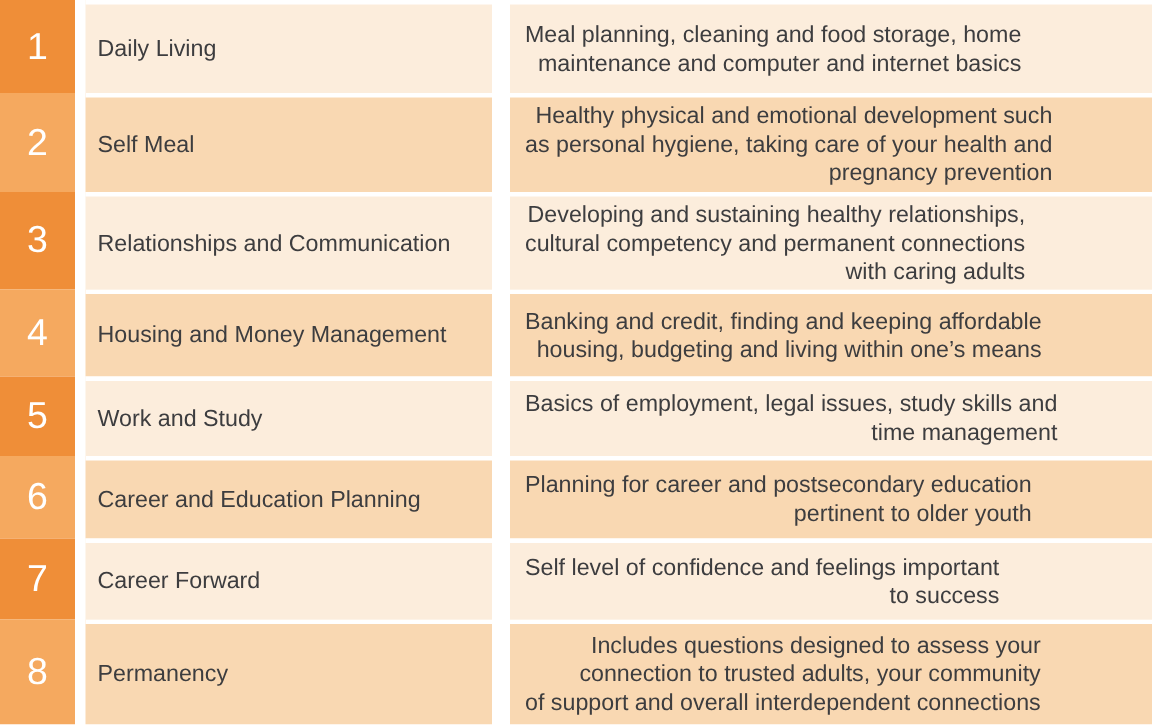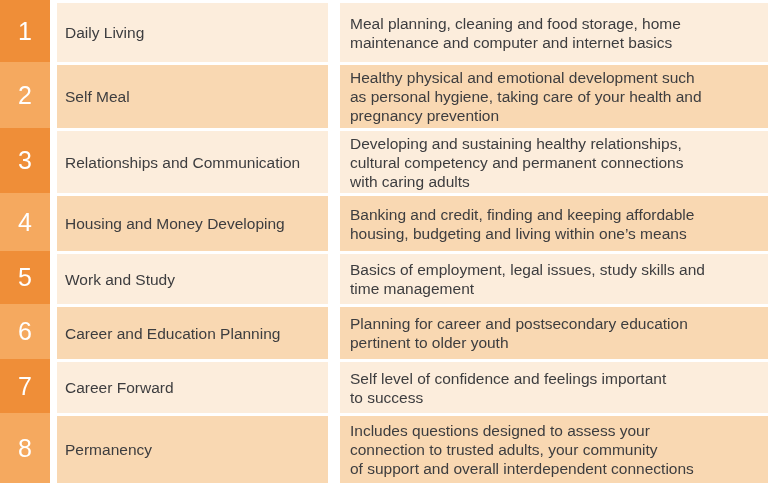--- a/index.html
+++ b/index.html
@@ -54,20 +54,21 @@
   .row:nth-child(even) .cat,
   .row:nth-child(even) .desc { background: var(--cell-even, #f9d8b2); }
   .cat {
     padding-left: 8px;
     padding-right: 6px;
   }
   .desc {
     padding-left: 10px;
     padding-right: 6px;
     white-space: pre-line;
+    text-align: right;
   }
 </style>
 </head>
 <body>
 
 <div class="table" id="table">
   <div class="row">
     <div class="cell num">1</div>
     <div class="gap"></div>
     <div class="cell cat">Daily Living</div>
@@ -92,21 +93,21 @@
     <div class="cell cat">Relationships and Communication</div>
     <div class="gap"></div>
     <div class="cell desc">Developing and sustaining healthy relationships,
 cultural competency and permanent connections
 with caring adults</div>
   </div>
 
   <div class="row">
     <div class="cell num">4</div>
     <div class="gap"></div>
-    <div class="cell cat">Housing and Money Developing</div>
+    <div class="cell cat">Housing and Money Management</div>
     <div class="gap"></div>
     <div class="cell desc">Banking and credit, finding and keeping affordable
 housing, budgeting and living within one’s means</div>
   </div>
 
   <div class="row">
     <div class="cell num">5</div>
     <div class="gap"></div>
     <div class="cell cat">Work and Study</div>
     <div class="gap"></div>

